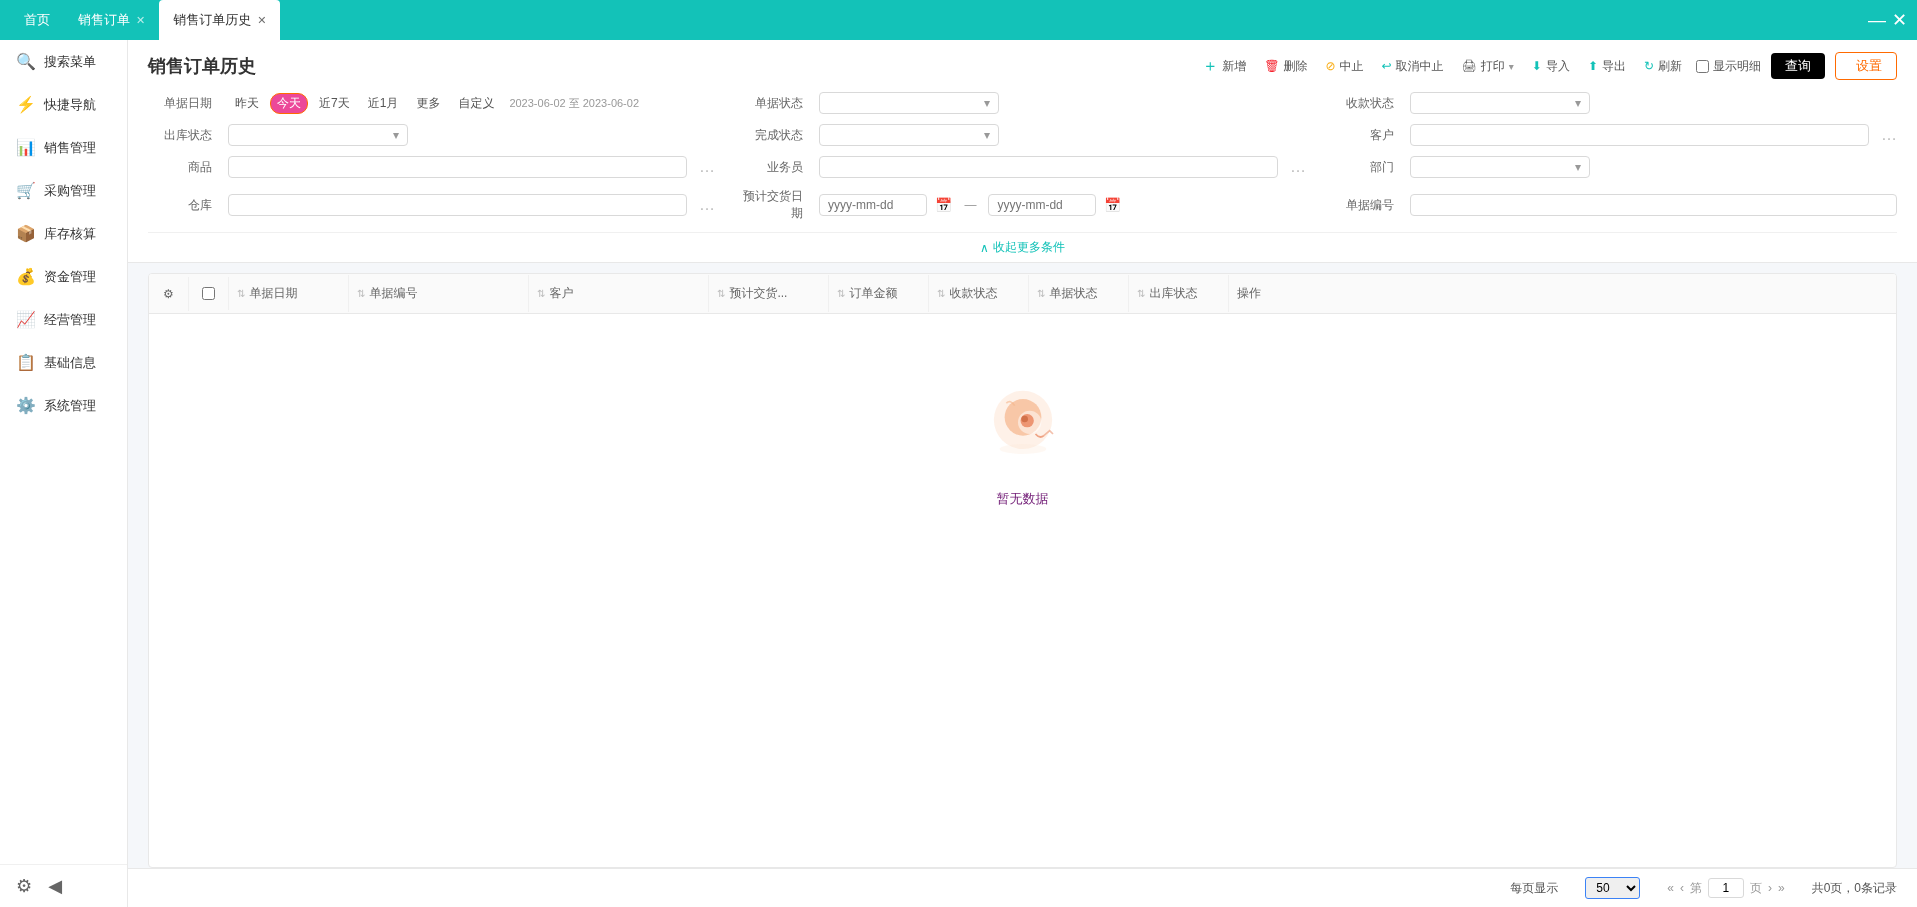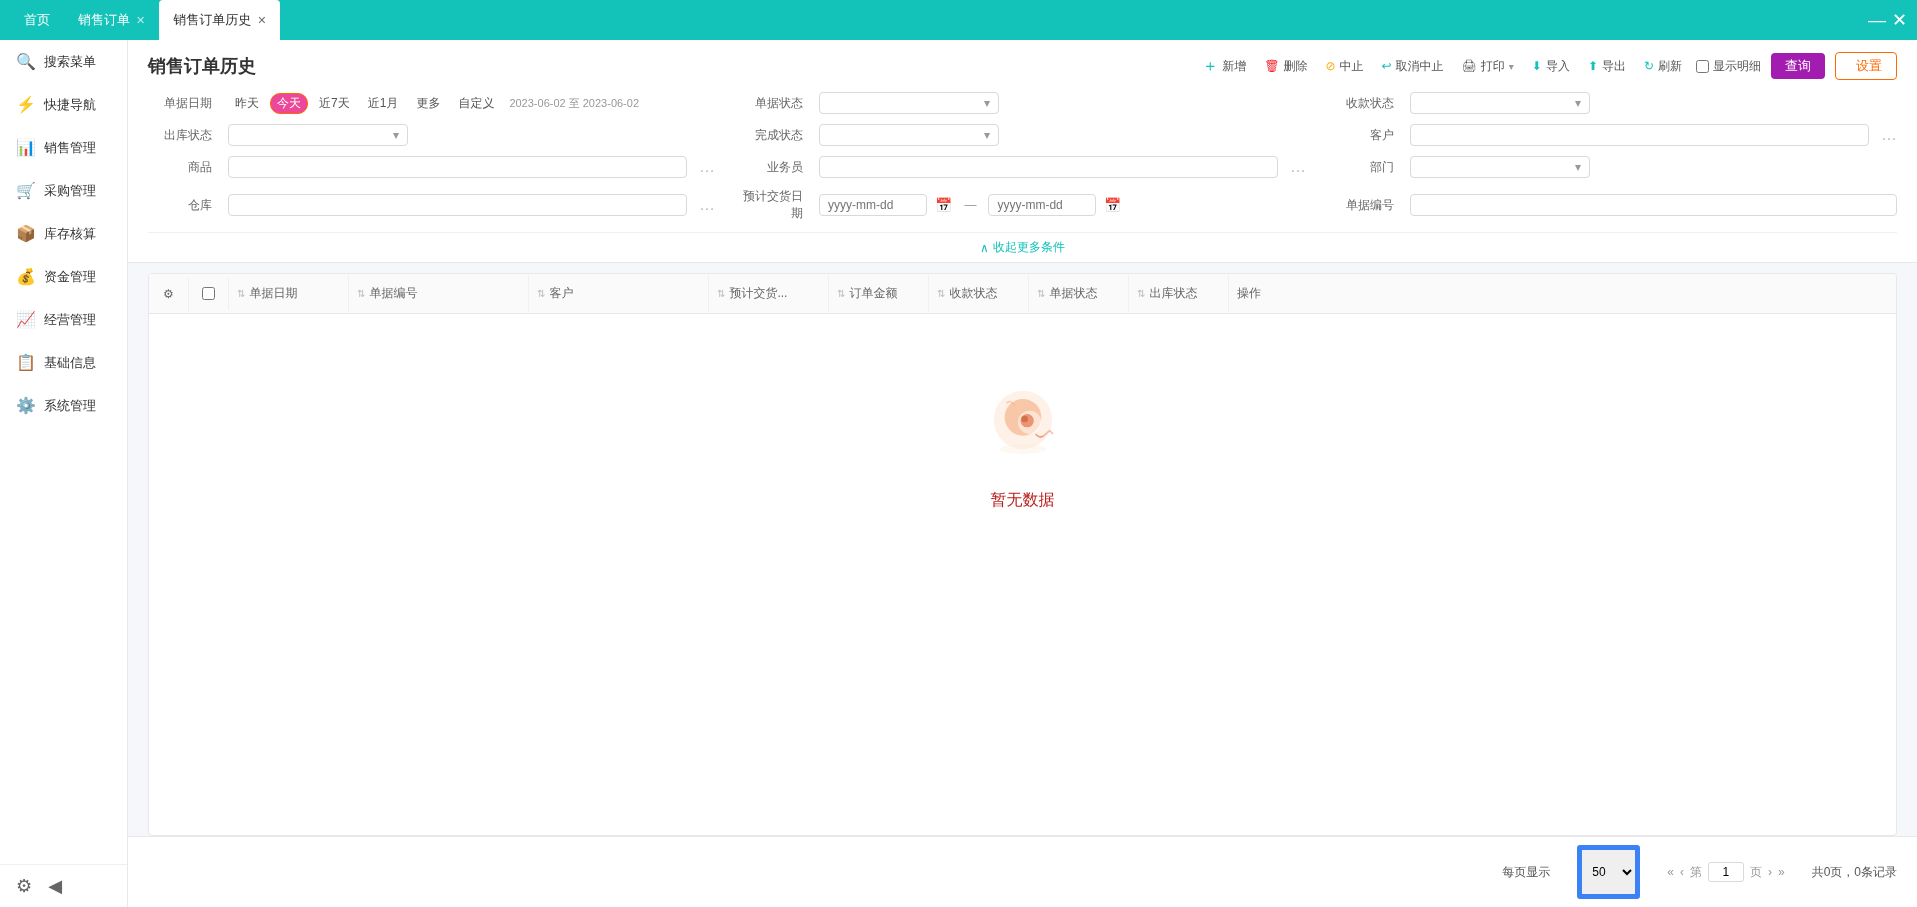--- a/index.html
+++ b/index.html
@@ -120,21 +120,21 @@
       display: flex;
       align-items: center;
       gap: 4px;
       font-size: 12px;
       color: #555;
       cursor: pointer;
       padding: 2px 4px;
       border-radius: 3px;
     }
     .toolbar-btn-primary {
-      background: #a21caf;
+      background: #000000;
       color: #fff;
       padding: 4px 14px;
       border-radius: 4px;
       font-size: 13px;
       cursor: pointer;
       border: none;
     }
     .checkbox-label {
       display: flex;
       align-items: center;
@@ -308,41 +308,41 @@
       align-items: center;
       justify-content: center;
       padding: 60px 0;
     }
     .empty-icon {
       width: 100px;
       height: 100px;
       margin-bottom: 16px;
     }
     .empty-text {
-      font-size: 16px;
-      color: #b91c1c;
+      font-size: 13px;
+      color: #701a75;
     }
 
     
     .table-footer {
       display: flex;
       align-items: center;
       justify-content: flex-end;
       padding: 8px 20px;
       background: #fff;
       border-top: 1px solid #e8e8e8;
       font-size: 12px;
       color: #555;
       gap: 27px;
       flex-shrink: 0;
     }
     .footer-select {
-      border: 5px solid #3b82f6;
+      border: 1px solid #3b82f6;
       border-radius: 3px;
-      padding: 14px 6px;
+      padding: 2px 6px;
       font-size: 12px;
       cursor: pointer;
     }
     .page-nav {
       display: flex;
       align-items: center;
       gap: 6px;
     }
     .page-nav span { cursor: pointer; color: #999; }
     .page-input {

